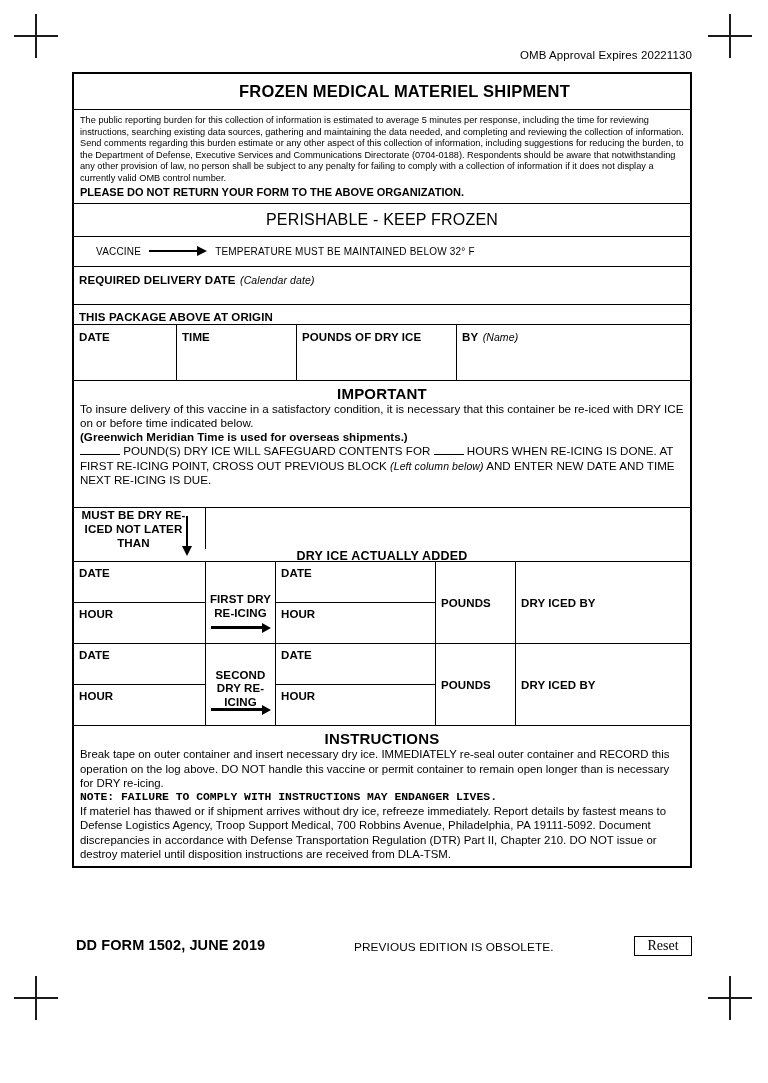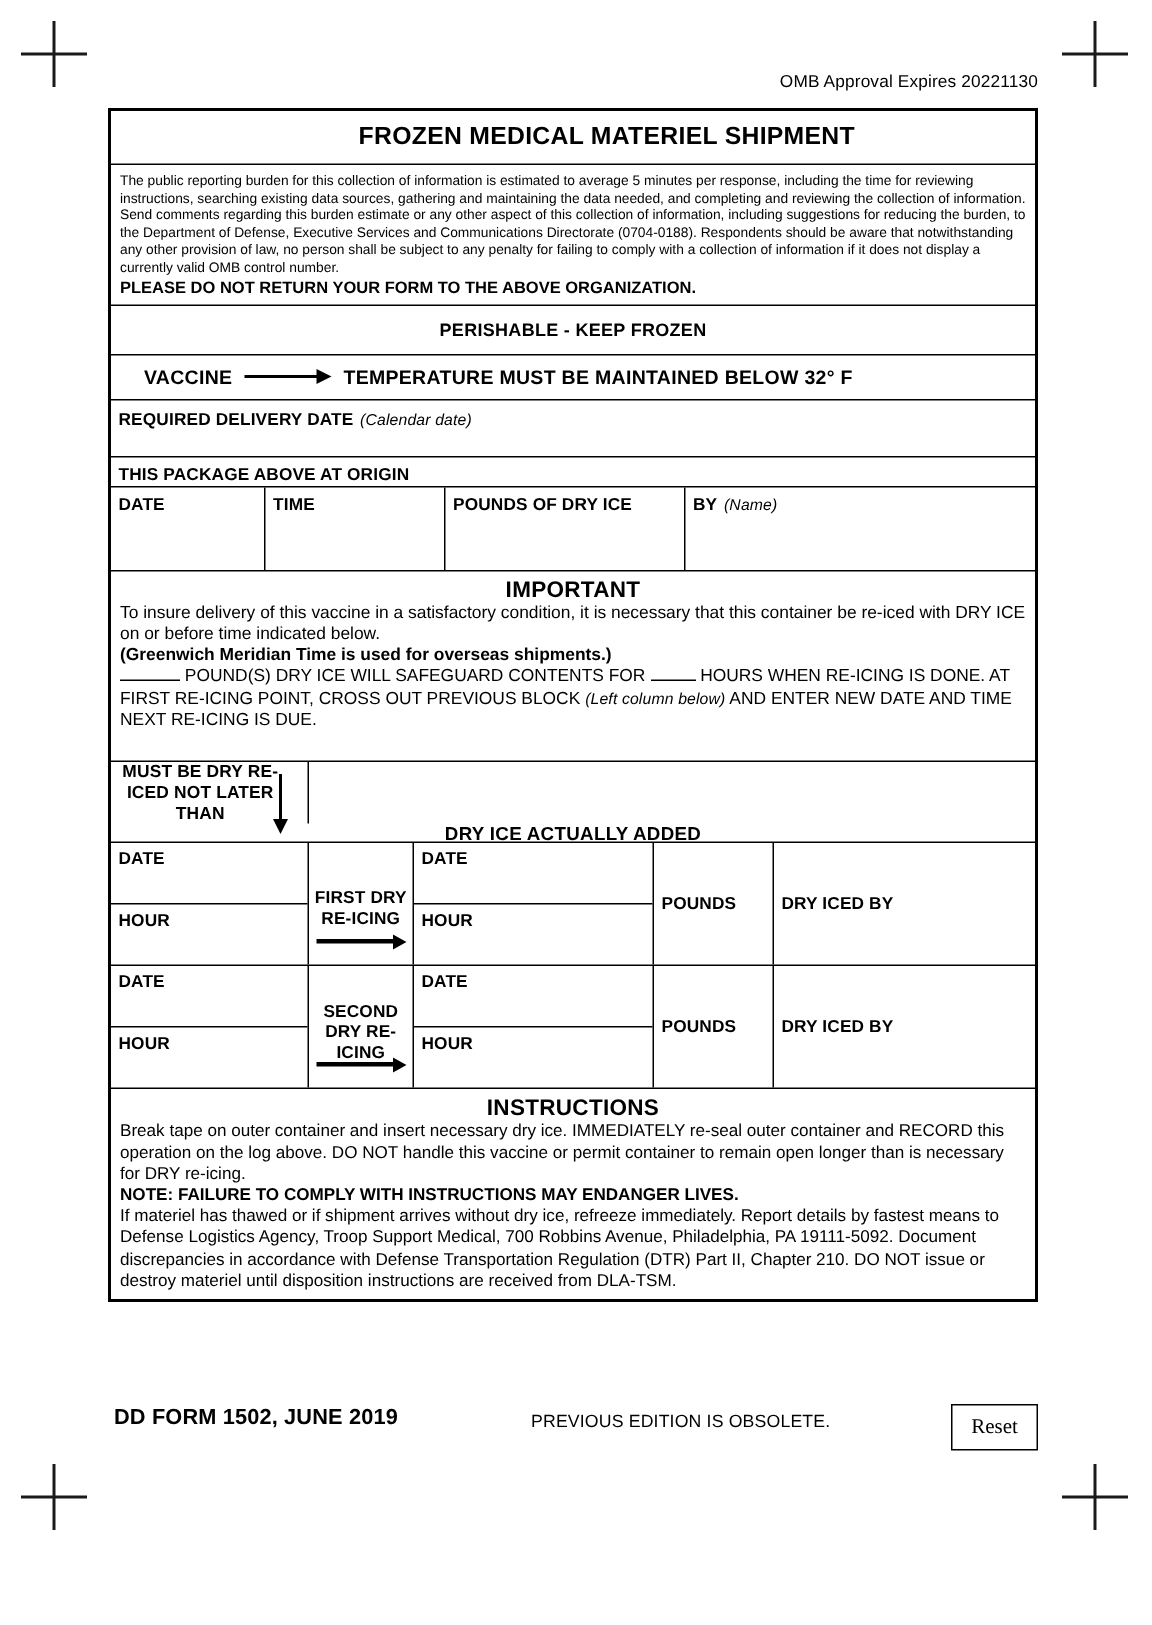--- a/index.html
+++ b/index.html
@@ -100,35 +100,35 @@
   }
 
   
   .perishable-band {
     height: 33px;
     display: flex;
     align-items: center;
     justify-content: center;
   }
   .perishable-band .txt {
-    font-size: 12px;
-    font-weight: bold;
+    font-size: 16px;
+    font-weight: normal;
     letter-spacing: 0.2px;
   }
 
   
   .vaccine-band {
     height: 30px;
     display: flex;
     align-items: center;
     padding-left: 22px;
   }
   .vaccine-band .word {
-    font-size: 13px;
-    font-weight: bold;
+    font-size: 10px;
+    font-weight: normal;
     letter-spacing: 0.2px;
   }
   .arrow-right {
     position: relative;
     width: 58px;
     height: 12px;
     margin: 0 8px;
     flex: none;
   }
   .arrow-right .shaft {
@@ -364,20 +364,21 @@
   .instructions-band {
     padding: 2px 6px 5px 6px;
   }
   .instructions-band p {
     margin: 0;
     font-size: 11.4px;
     line-height: 14.2px;
   }
   .instructions-band .note {
     font-weight: bold;
+    font-family: Liberation Mono, monospace;
   }
 
   
   .footer {
     position: absolute;
     left: 72px;
     top: 936px;
     width: 620px;
     height: 26px;
   }
@@ -394,21 +395,21 @@
     left: 282px;
     top: 4px;
     font-size: 11.8px;
     letter-spacing: 0.1px;
   }
   .reset-btn {
     position: absolute;
     right: 0px;
     top: 0px;
     width: 58px;
-    height: 31px;
+    height: 20px;
     border: 1.5px solid #000;
     background: #fff;
     font-family: "Liberation Serif", serif;
     font-size: 14px;
     color: #000;
     line-height: 18px;
     text-align: center;
     box-sizing: border-box;
     padding: 0;
     cursor: pointer;

